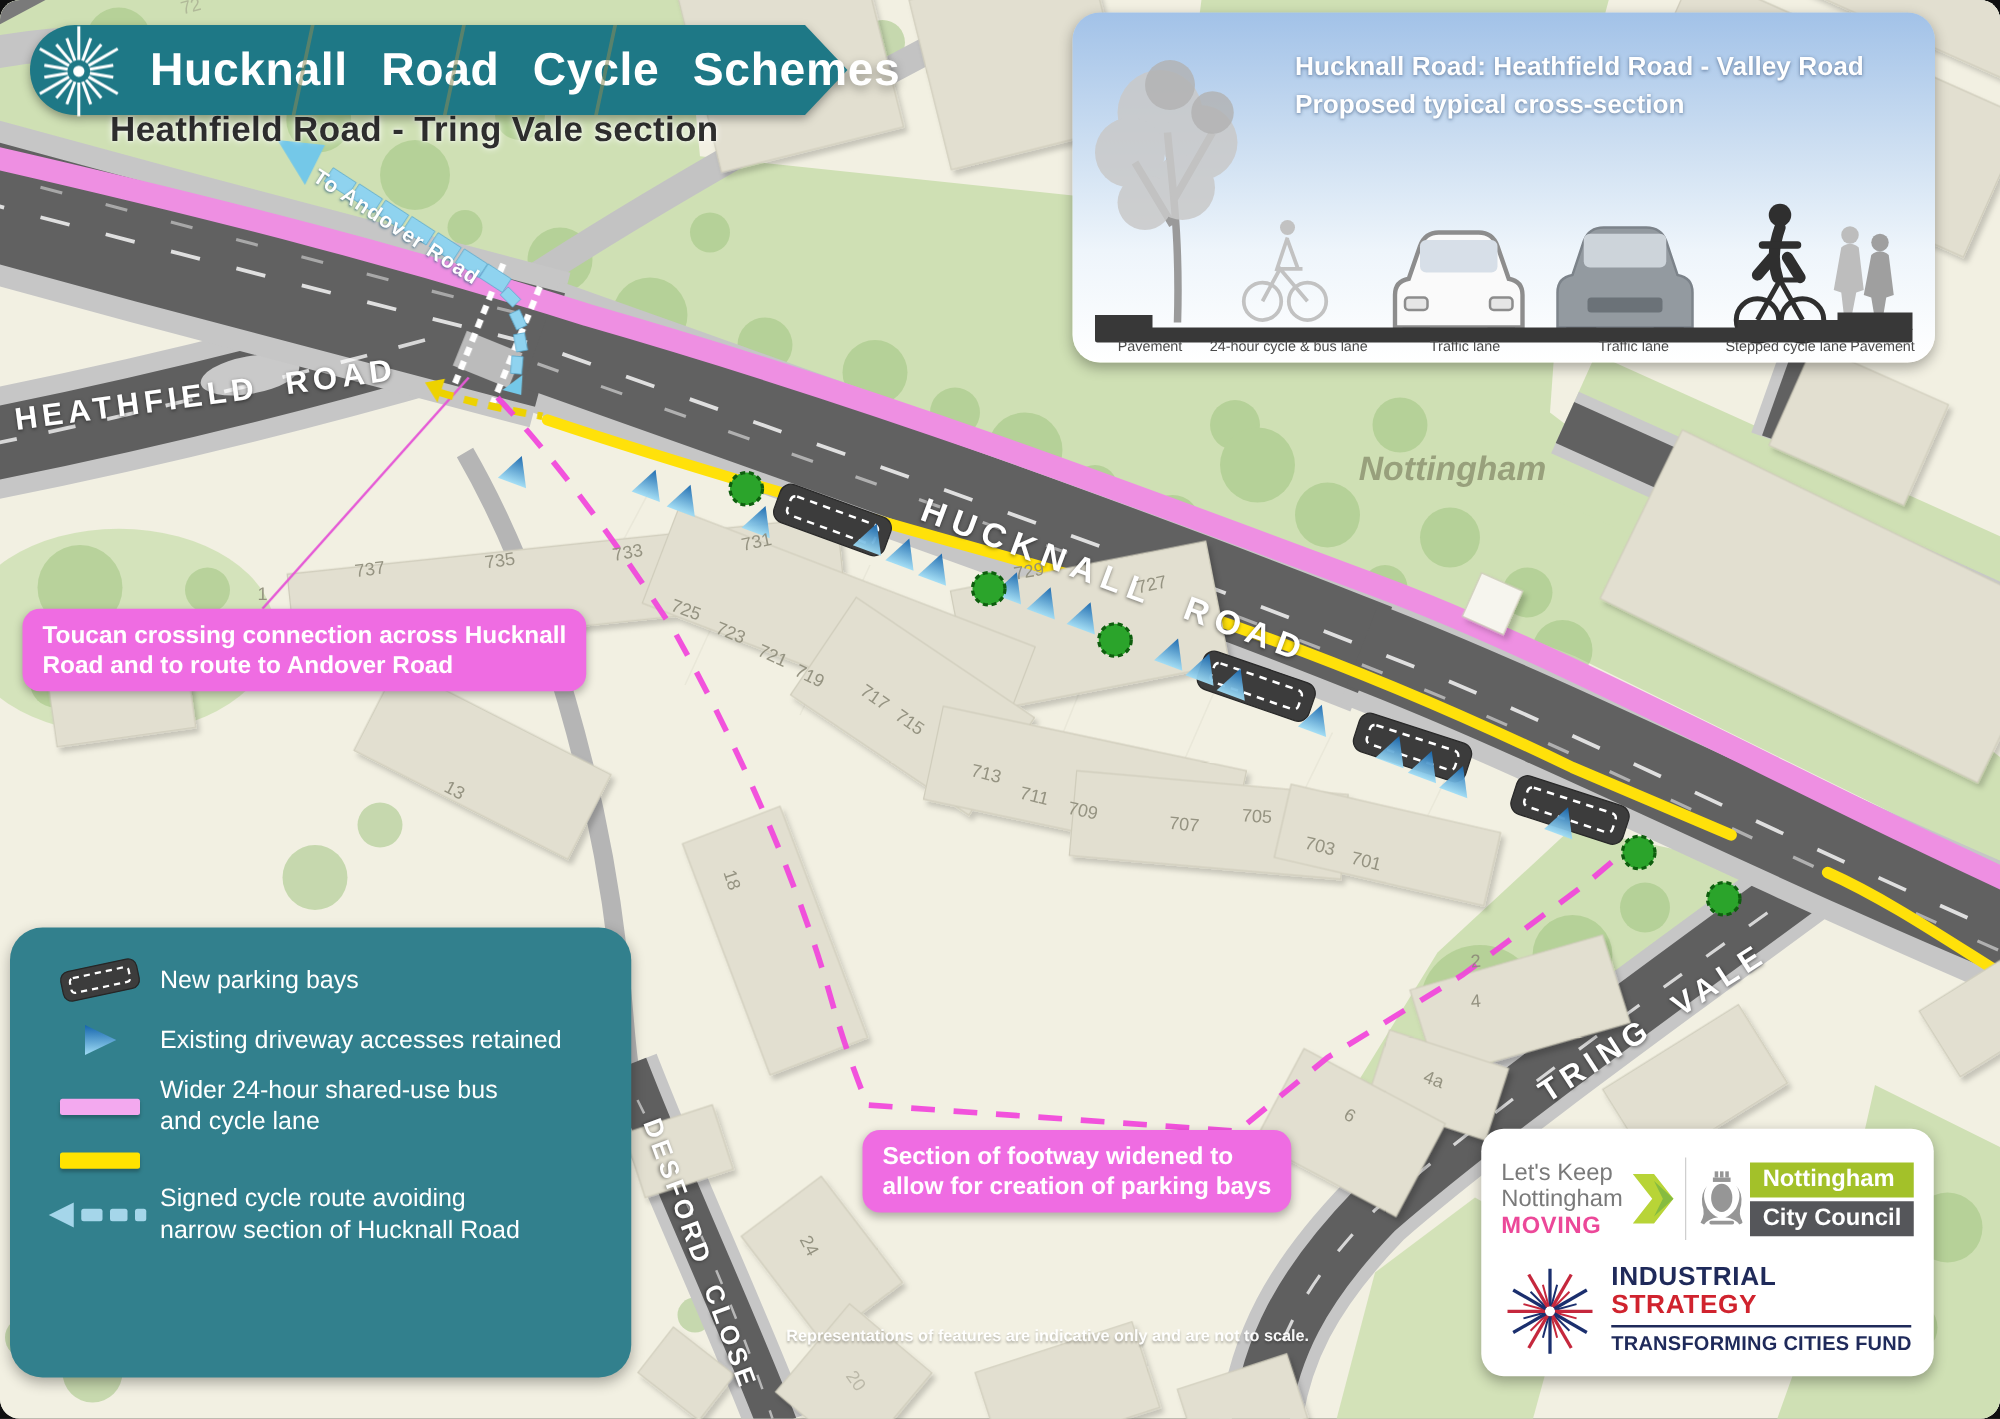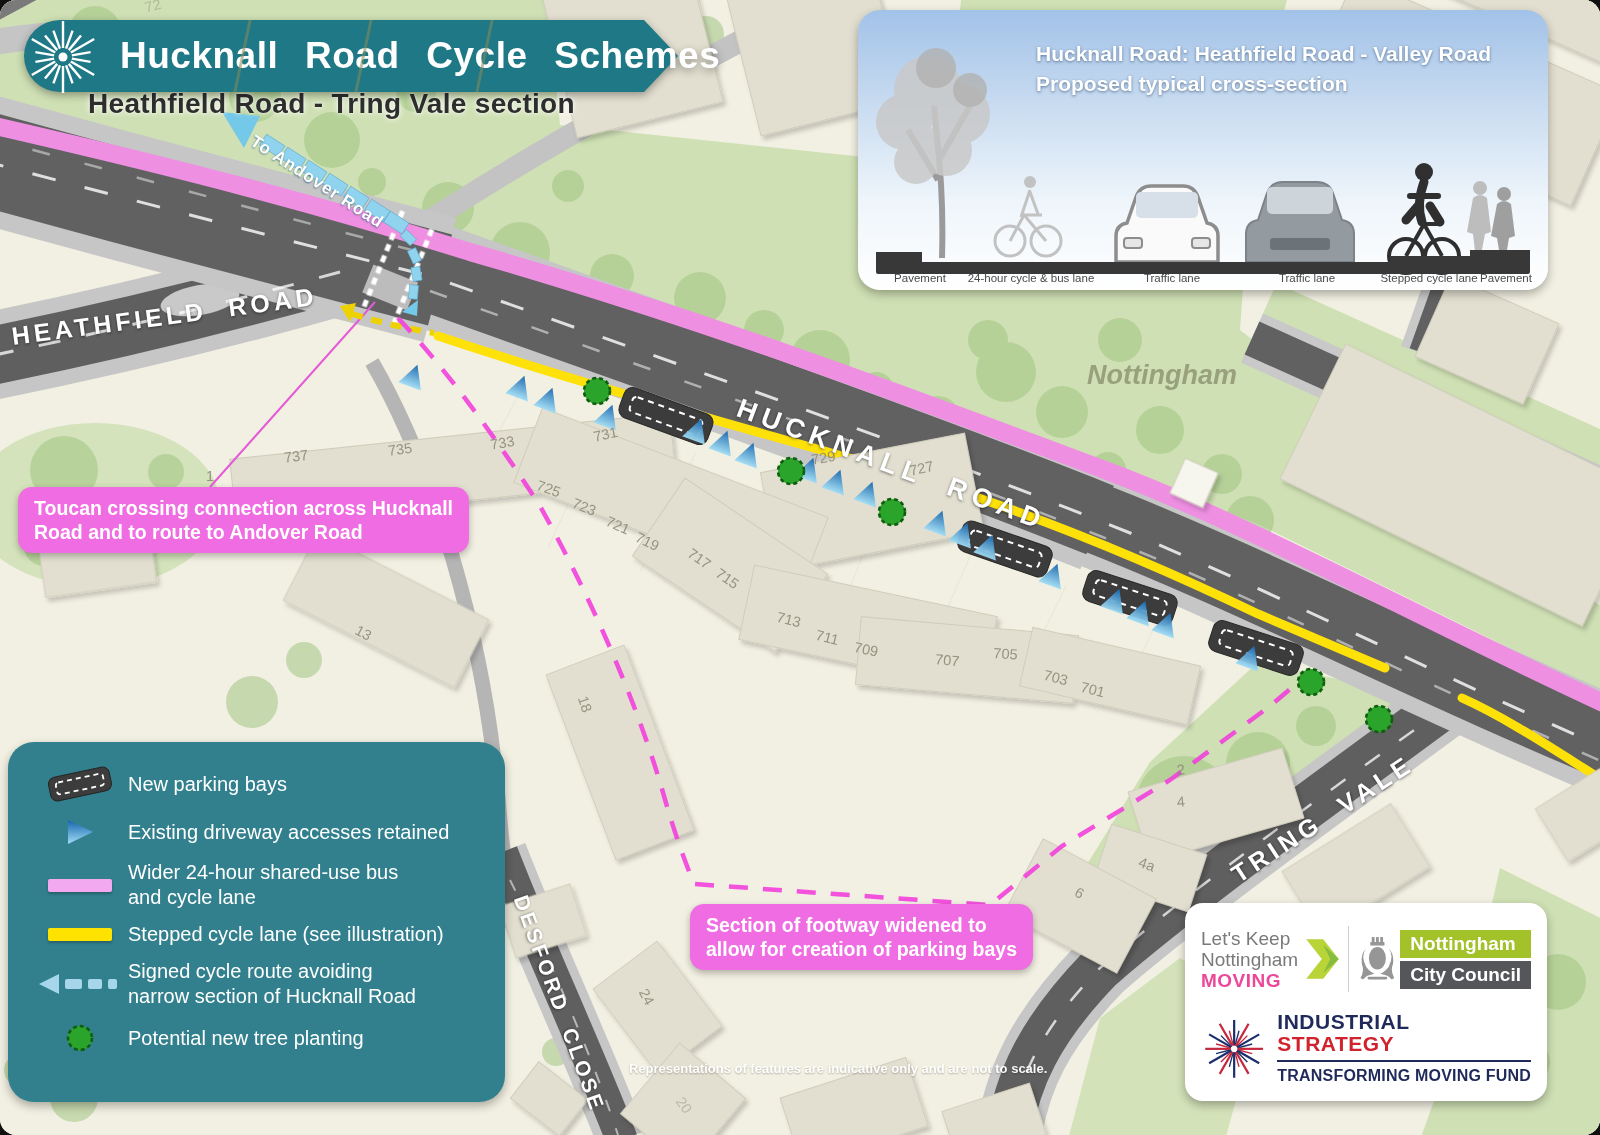--- a/index.html
+++ b/index.html
@@ -518,46 +518,37 @@
         <div class="swatch" style="background:#f3a9ef"></div>
       </div>
       <div class="legend-label">Wider 24-hour shared-use bus
 and cycle lane</div>
     </div>
 
     <div class="legend-row">
       <div class="legend-icon">
         <div class="swatch" style="background:#ffe300"></div>
       </div>
-      <div class="legend-label">Stepped cycle lane (see illustration)</div>
     </div>
 
     <div class="legend-row">
       <div class="legend-icon">
         <svg width="86" height="26" viewBox="0 0 86 26">
           <g fill="#a5d6ea">
             <polygon points="2,13 22,3 22,23"></polygon>
             <rect x="28" y="8" width="17" height="10" rx="2"></rect>
             <rect x="51" y="8" width="14" height="10" rx="2"></rect>
             <rect x="71" y="8" width="9" height="10" rx="2"></rect>
           </g>
         </svg>
       </div>
       <div class="legend-label">Signed cycle route avoiding
 narrow section of  Hucknall Road</div>
     </div>
 
-    <div class="legend-row">
-      <div class="legend-icon">
-        <svg width="34" height="34" viewBox="0 0 34 34">
-          <circle cx="17" cy="17" r="12" fill="#2ba42b" stroke="#0e5e0e" stroke-width="2.6" stroke-dasharray="4 3"></circle>
-        </svg>
-      </div>
-      <div class="legend-label">Potential new tree planting</div>
-    </div>
   </div>
 
   <div id="logos">
     <div id="logo-row1">
       <div id="lkn">
         <div>Let's Keep</div>
         <div>Nottingham</div>
         <div id="lkn-moving">MOVING</div>
       </div>
       <svg width="56" height="64" viewBox="0 0 56 64" style="margin-left:4px">
@@ -608,21 +599,21 @@
             <line x1="0" y1="-4" x2="0" y2="-34" stroke="#1b2f6e" stroke-width="2.6" transform="rotate(300)"></line>
             <line x1="0" y1="-4" x2="0" y2="-22" stroke="#1b2f6e" stroke-width="1.6" transform="rotate(315)"></line>
             <line x1="0" y1="-4" x2="0" y2="-34" stroke="#c5283d" stroke-width="2.6" transform="rotate(330)"></line>
             <line x1="0" y1="-4" x2="0" y2="-22" stroke="#c5283d" stroke-width="1.6" transform="rotate(345)"></line>
           </g>
       </svg>
       <div id="is-block">
         <div id="is-l1">INDUSTRIAL</div>
         <div id="is-l2">STRATEGY</div>
         <div id="is-rule"></div>
-        <div id="tcf">TRANSFORMING MOVING FUND</div>
+        <div id="tcf">TRANSFORMING CITIES FUND</div>
       </div>
     </div>
   </div>
 
   <div id="footnote">
     <div>Representations of features are indicative only and are not to scale.</div>
   </div>
 
 <div class="callout" style="left: 18px; top: 487px;">Toucan crossing connection across Hucknall
 Road and to route to Andover Road</div>

